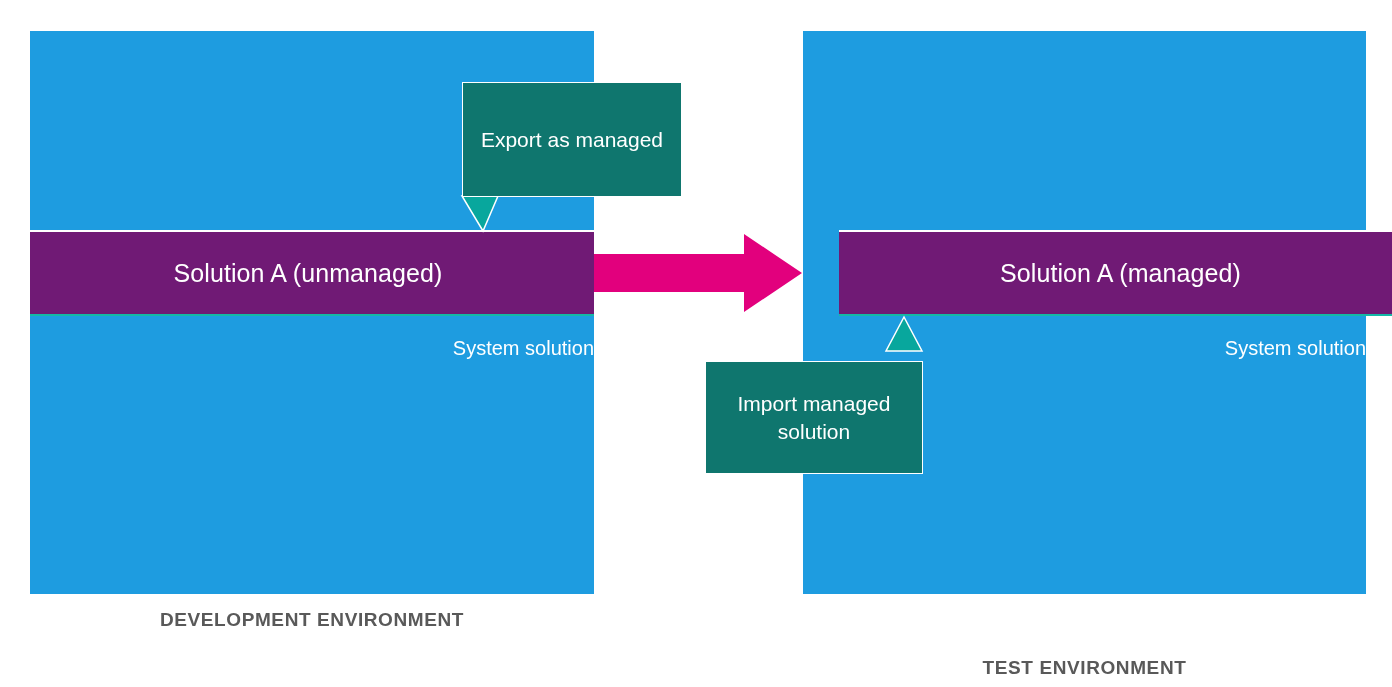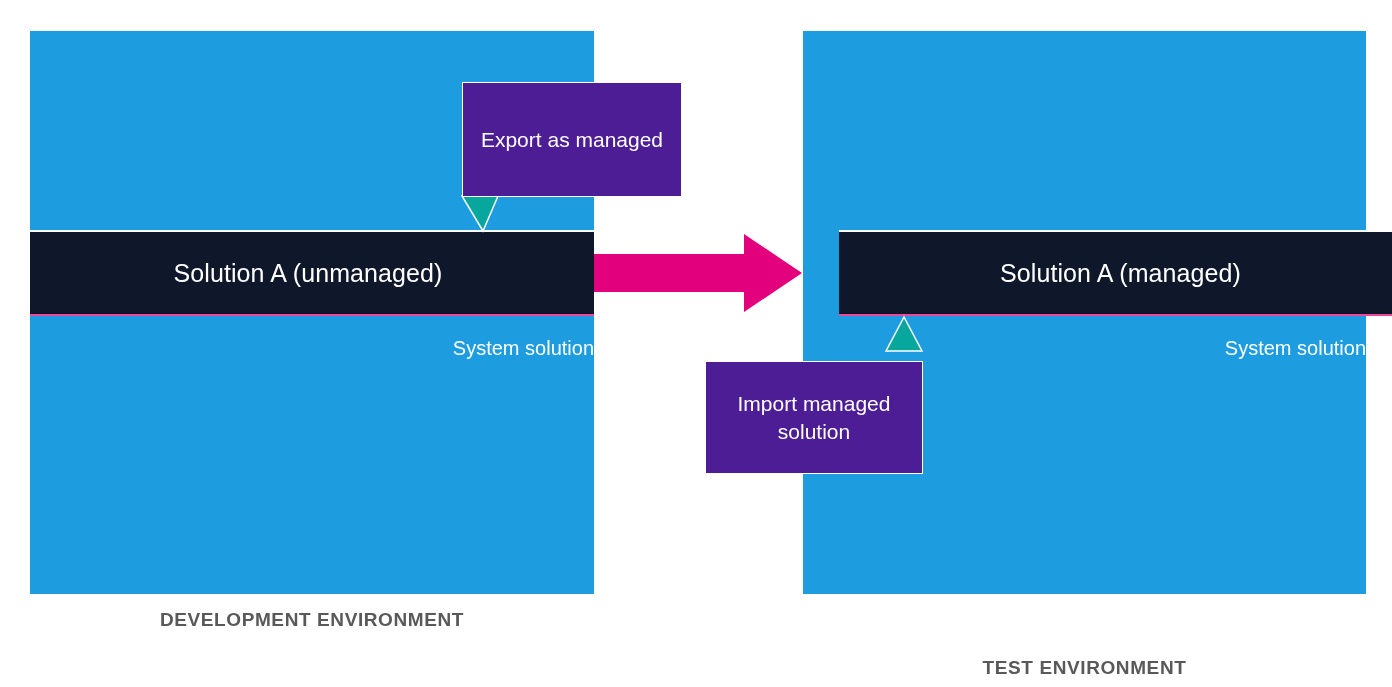--- a/index.html
+++ b/index.html
@@ -24,23 +24,23 @@
   .env-panel {
     position: absolute;
     background: #1E9CE0;
   }
   #dev-panel  { left: 30px;  top: 31px; width: 564px; height: 563px; }
   #test-panel { left: 803px; top: 31px; width: 563px; height: 563px; }
 
   
   .solution-band {
     position: absolute;
-    background: #0f172a;
+    background: #701a75;
     border-top: 2px solid #ffffff;
-    border-bottom: 2px solid #ec4899;
+    border-bottom: 2px solid #14b8a6;
     box-sizing: border-box;
     display: flex;
     align-items: center;
     justify-content: center;
   }
   #dev-solution-band  { left: 30px;  top: 230px; width: 564px; height: 86px; }
   #test-solution-band { left: 803px; top: 230px; width: 563px; height: 86px; margin-left: 36px; }
 
   .band-label {
     color: #ffffff;
@@ -83,21 +83,21 @@
     position: absolute;
     left: 592px;
     top: 232px;
     width: 212px;
     height: 82px;
   }
 
   
   .callout-box {
     position: absolute;
-    background: #4c1d95;
+    background: #0f766e;
     border: 1px solid #ffffff;
     box-sizing: border-box;
     display: flex;
     align-items: center;
     justify-content: center;
     text-align: center;
   }
   .callout-text {
     color: #ffffff;
     font-size: 21px;

